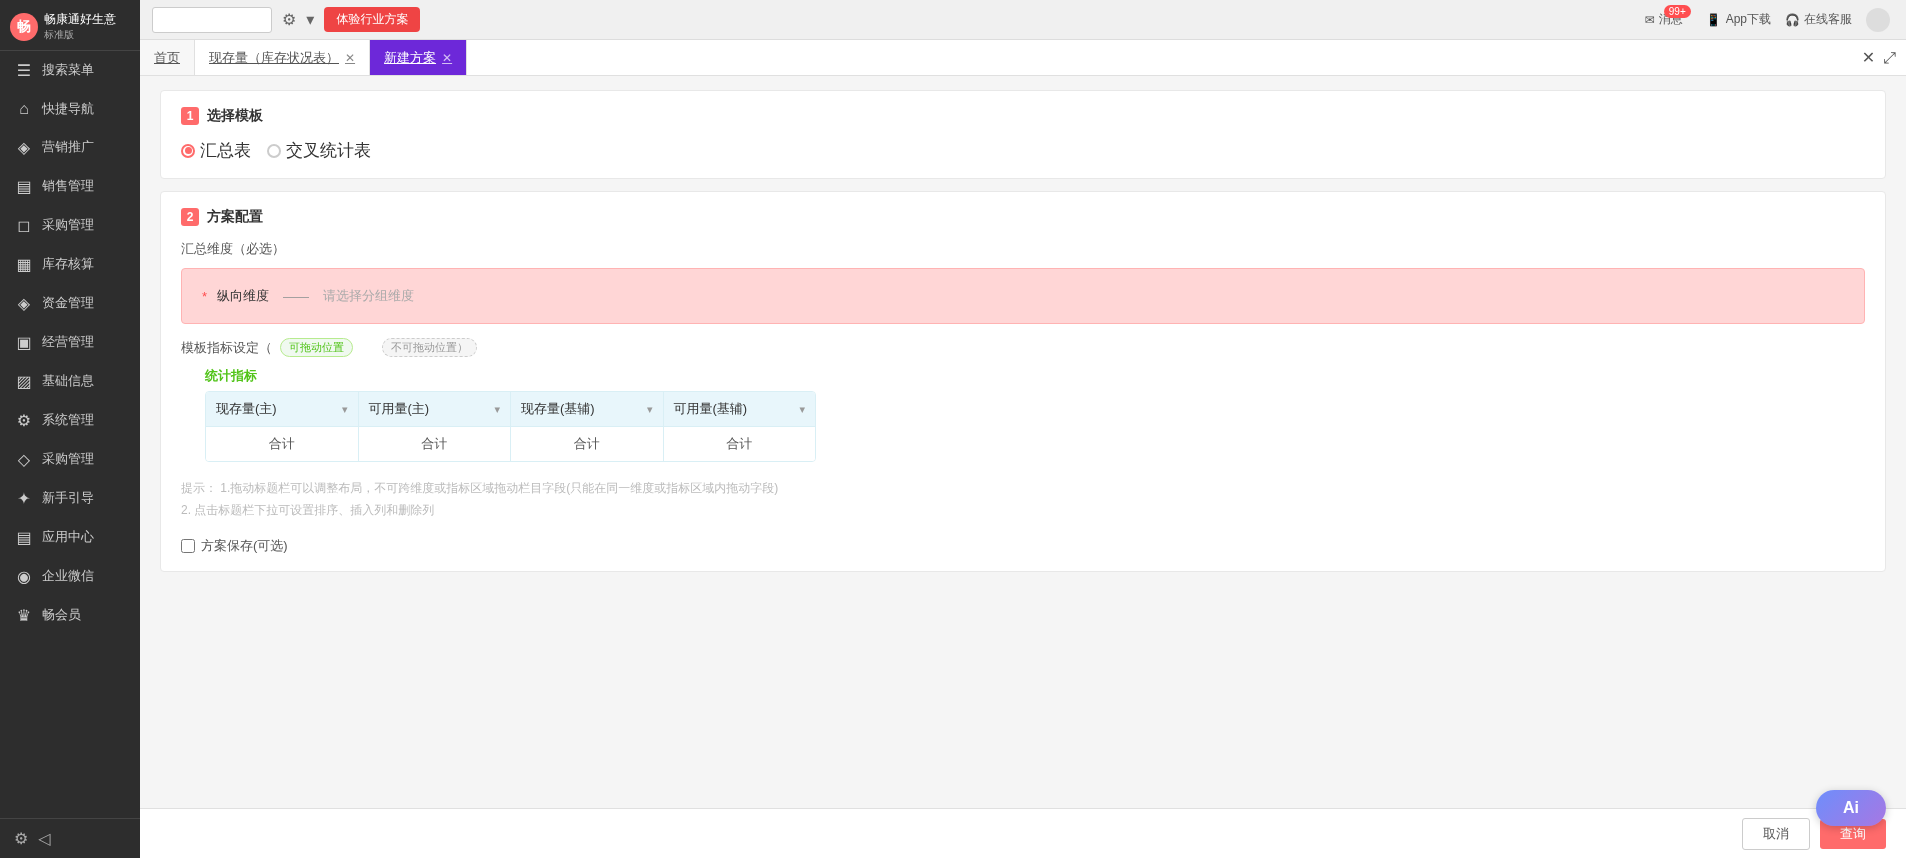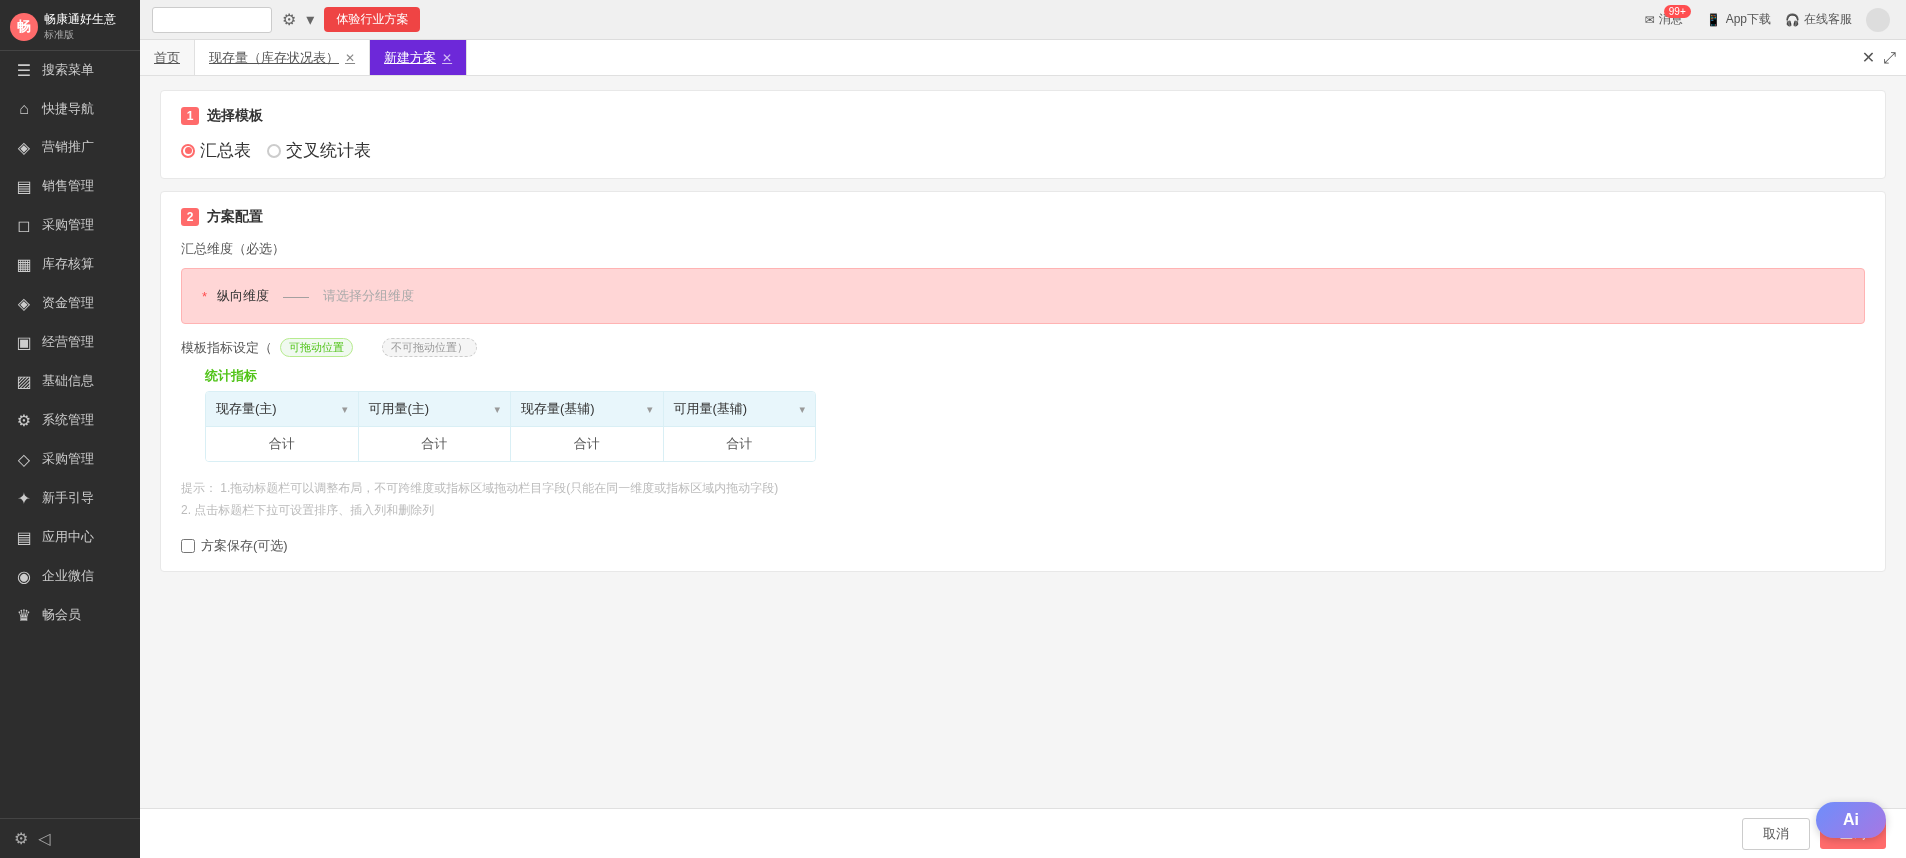--- a/index.html
+++ b/index.html
@@ -220,21 +220,21 @@
       padding: 6px 20px; border: none; border-radius: 3px;
       background: #ff6b6b; color: white; cursor: pointer; font-size: 13px;
     }
 
     
     .sidebar::-webkit-scrollbar { width: 4px; }
     .sidebar::-webkit-scrollbar-thumb { background: #555; }
 
     
     .ai-fab {
-      position: fixed; bottom: 20px; right: 20px;
+      position: fixed; bottom: 32px; right: 20px;
       width: 70px; height: 36px; background: linear-gradient(135deg, #6e8efb, #a777e3);
       border-radius: 18px; display: flex; align-items: center; justify-content: center;
       color: white; font-size: 16px; font-weight: bold; cursor: pointer;
       box-shadow: 0 2px 8px rgba(0,0,0,0.2);
     }
 
     
     .window-controls {
       display: flex; align-items: center; gap: 8px;
     }

